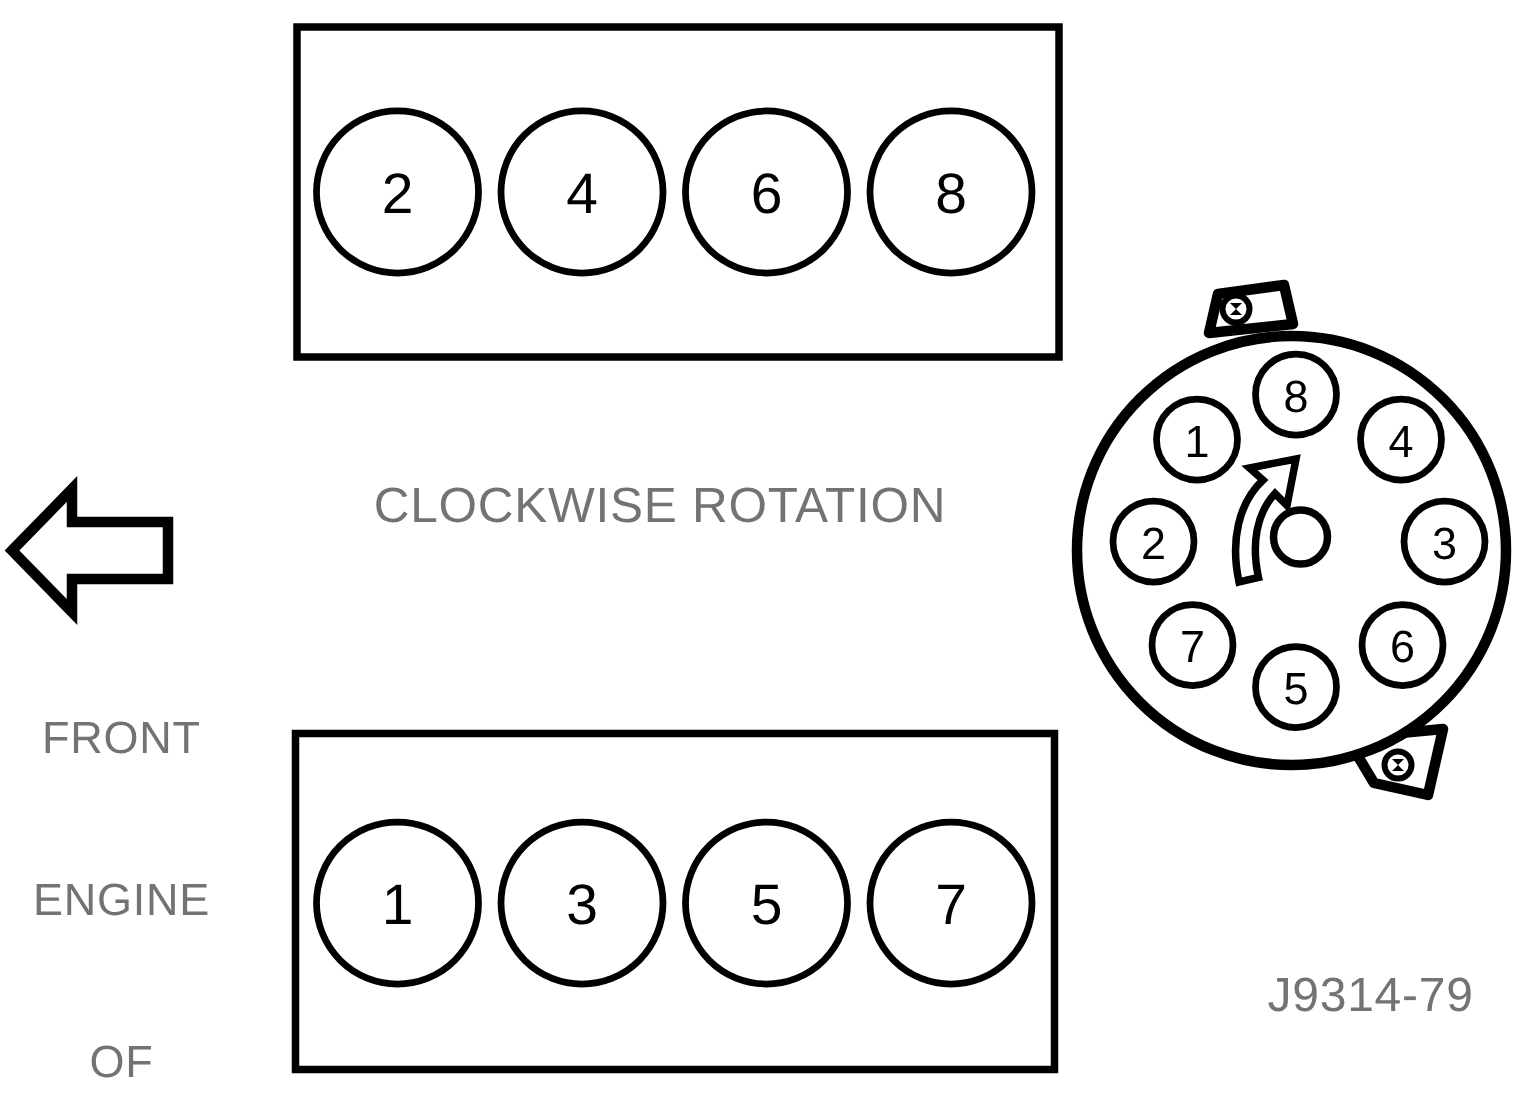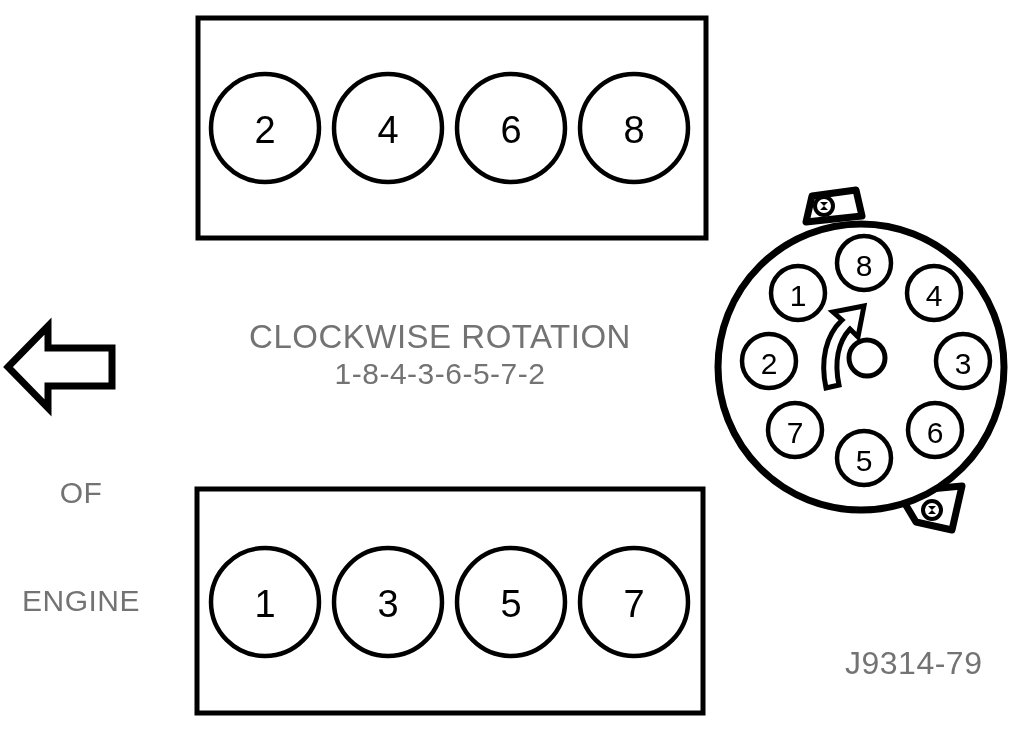--- a/index.html
+++ b/index.html
@@ -242,22 +242,22 @@
       </g>
       <g>
         <circle class="term-circle" cx="798" cy="293" r="27"></circle>
         <text class="term-label" x="798" y="295">1</text>
       </g>
     </g>
   </svg>
 
   <div class="txt" id="rotation-title">CLOCKWISE ROTATION</div>
 
-  <div class="txt" id="firing-order-text">1-8-4-3-6-5-7-2</div>
 
   <div class="txt" id="front-of-engine-label">
+    <span id="front-line-1">FRONT</span>
+    <span id="front-line-3">ENGINE</span>
     <span id="front-line-2">OF</span>
-    <span id="front-line-3">ENGINE</span>
   </div>
 
   <div class="txt" id="ref-code">J9314-79</div>
 
 </div>
 
 </body></html>

